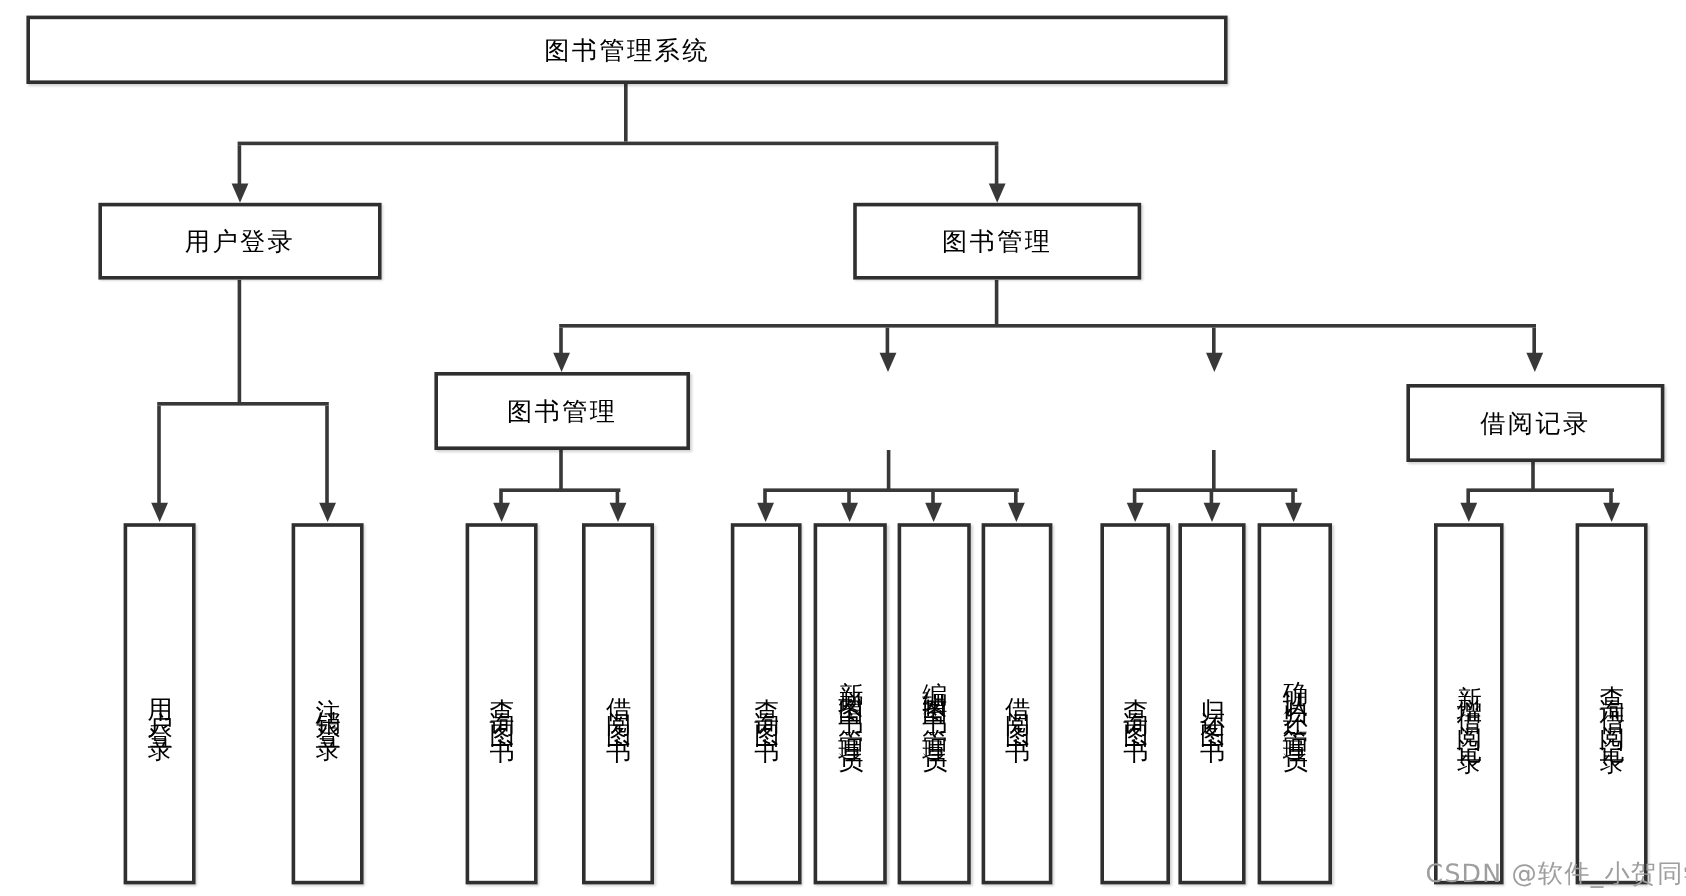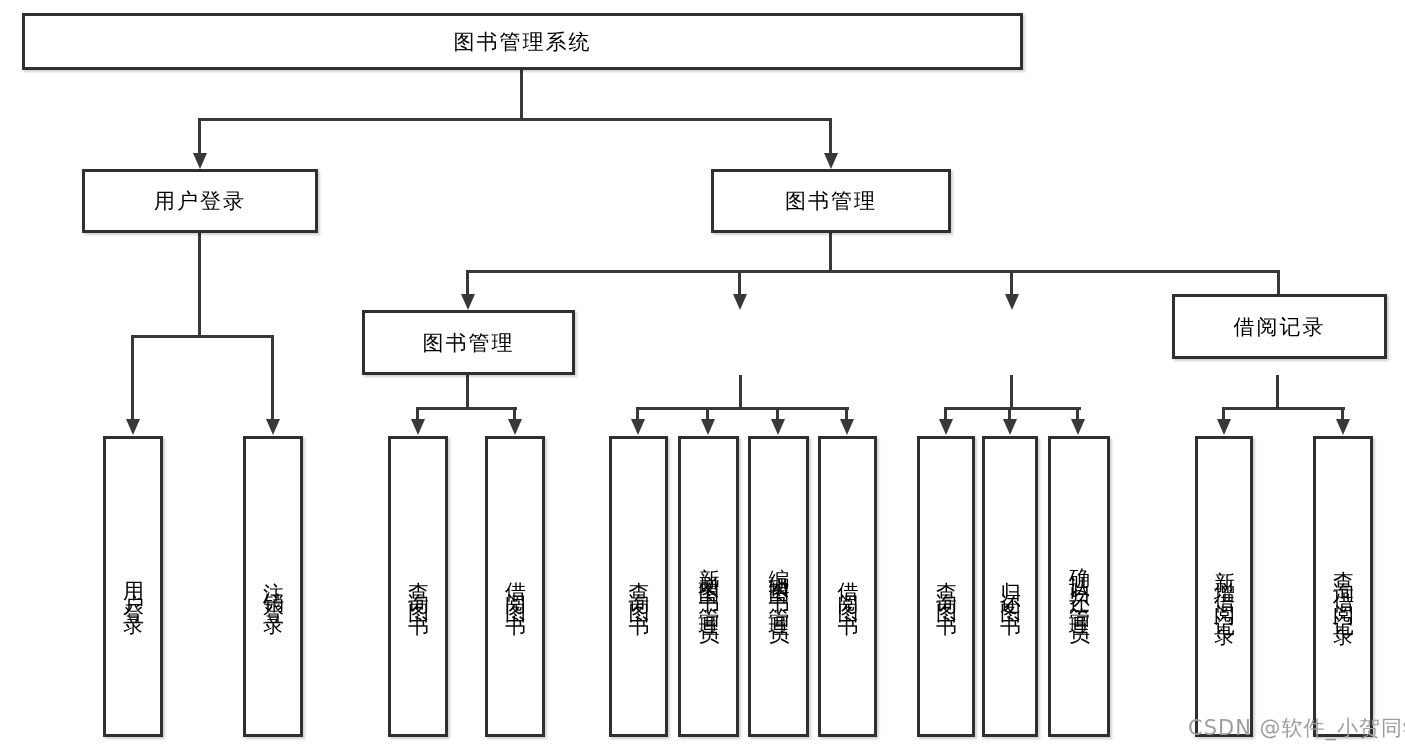--- a/index.html
+++ b/index.html
@@ -89,21 +89,21 @@
   <div class="vline" style="left:738px;top:273px;height:23px"></div>
   <div class="arrow" style="left:733px;top:294px"></div>
   <div class="vline" style="left:1010px;top:273px;height:23px"></div>
   <div class="arrow" style="left:1005px;top:294px"></div>
   <div class="vline" style="left:1277px;top:273px;height:23px"></div>
   <div class="arrow" style="left:1272px;top:294px"></div>
 
   <div class="box" style="left:362px;top:310px;width:213px;height:65px">
     <span class="lbl">图书管理</span>
   </div>
-  <div class="box" style="left:1172px;top:294px;width:215px;height:65px">
+  <div class="box" style="left:1172px;top:320px;width:215px;height:65px">
     <span class="lbl">借阅记录</span>
   </div>
 
   <div class="vline" style="left:466px;top:375px;height:35px"></div>
   <div class="hline" style="left:416px;top:407px;width:101px"></div>
   <div class="vline" style="left:416px;top:410px;height:11px"></div>
   <div class="arrow" style="left:411px;top:419px"></div>
   <div class="vline" style="left:513px;top:410px;height:11px"></div>
   <div class="arrow" style="left:508px;top:419px"></div>
 

